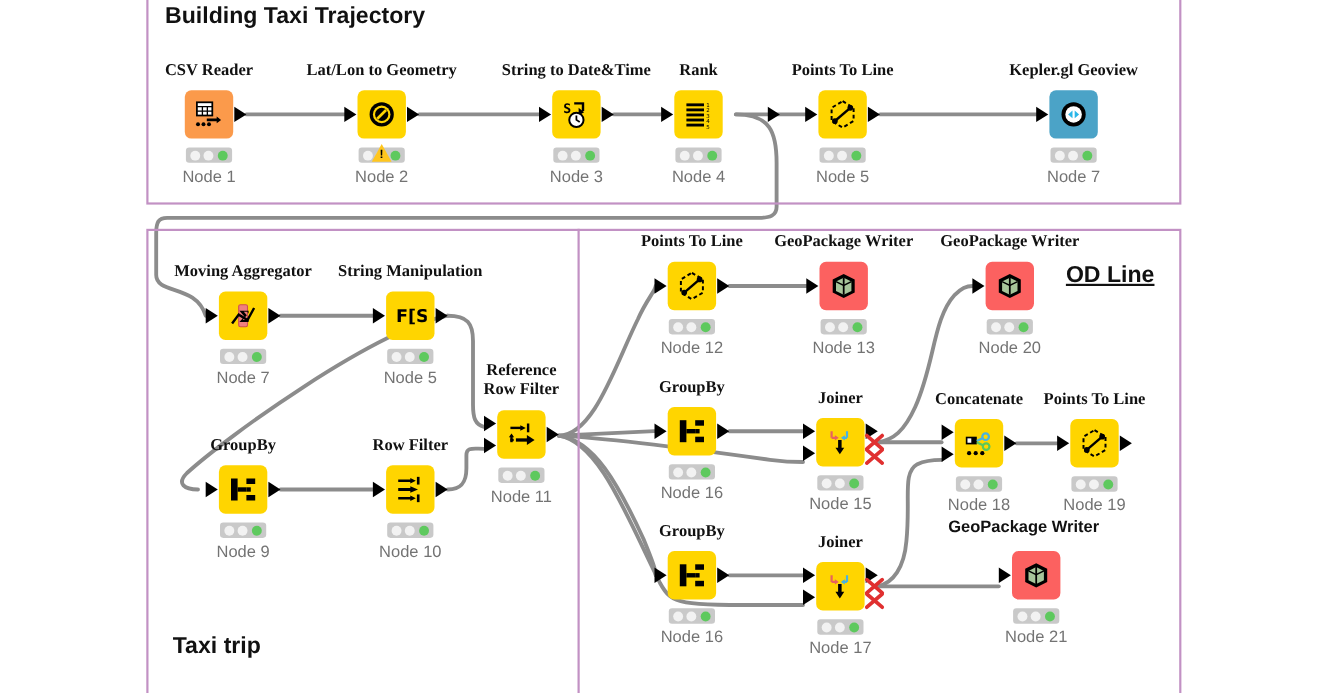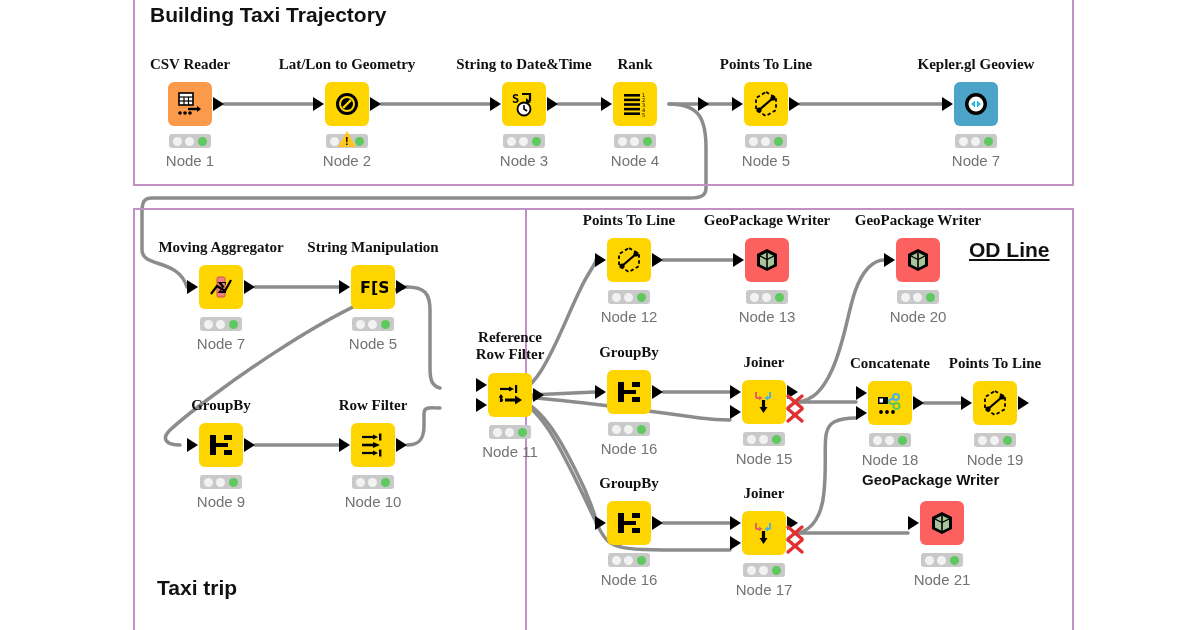--- a/index.html
+++ b/index.html
@@ -320,21 +320,21 @@
     <div class="port in y-single"></div>
     <div class="port out y-single"></div>
     <div class="status">
         <i></i>
         <i></i>
         <i class="green"></i>
       </div>
     <div class="nodelabel">Node 10</div>
   </div>
 
-  <div class="node yellow" style="left:452px;top:373px;margin-left:36px;">
+  <div class="node yellow" style="left:452px;top:373px;">
     <div class="nodename two" style="left:-45px;width:134px;">
       <span>Reference</span><br>
       <span>Row Filter</span>
     </div>
     <div class="box">
       <svg class="icon" viewBox="0 0 30 30">
         <path d="M5 9 L16 9" stroke="#000" stroke-width="2.2"></path>
           <path d="M14 6.5 L19 9 L14 11.5 Z" fill="#000"></path>
         <rect x="20" y="5" width="2.2" height="8" fill="#000"></rect>
         <path d="M5 20 L8 20" stroke="#000" stroke-width="2.2"></path>

